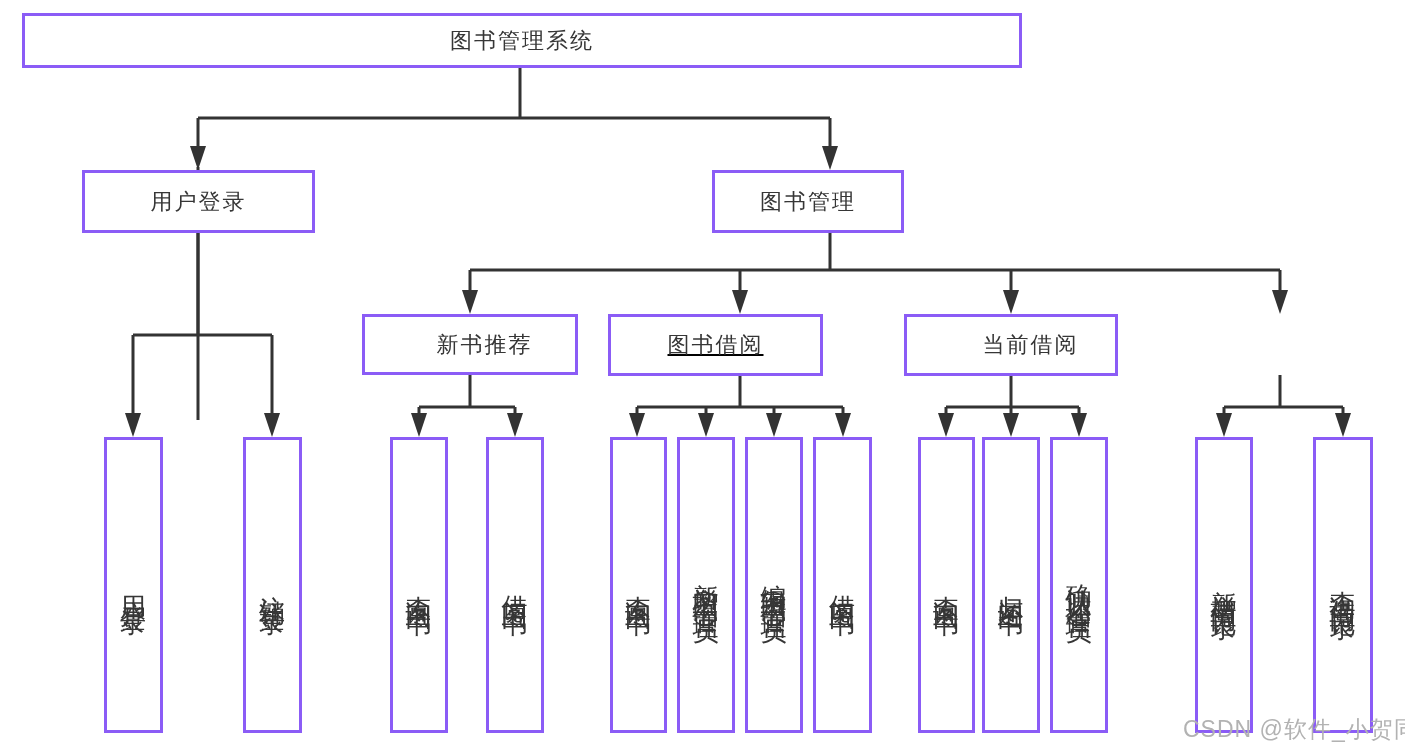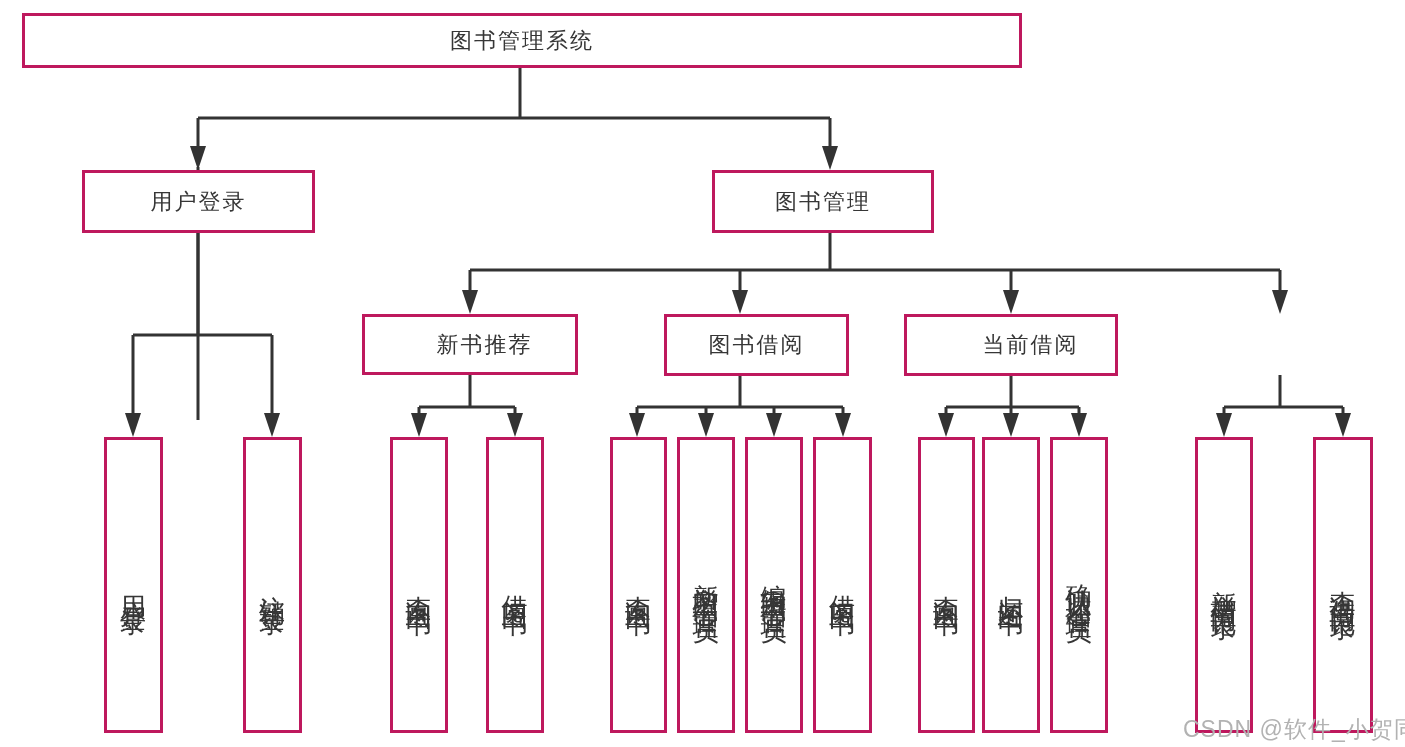--- a/index.html
+++ b/index.html
@@ -9,21 +9,21 @@
     height: 747px;
     background: #ffffff;
     overflow: hidden;
     font-family: "Liberation Sans", sans-serif;
   }
   .wires { position: absolute; left: 0; top: 0; }
   .box {
     position: absolute;
     box-sizing: border-box;
     background: #ffffff;
-    border: 3px solid #be185d;
+    border: 3px solid #8b5cf6;
     display: flex;
     align-items: center;
     justify-content: center;
   }
   .h-label {
     font-size: 22px;
     letter-spacing: 2px;
     color: #363636;
     white-space: nowrap;
   }
@@ -93,28 +93,28 @@
     </g>
   </svg>
 
   <div class="box" style="left:22px; top:13px; width:1000px; height:55px;">
     <span class="h-label">图书管理系统</span>
   </div>
 
   <div class="box" style="left:82px; top:170px; width:233px; height:63px;">
     <span class="h-label">用户登录</span>
   </div>
-  <div class="box" style="left:712px; top:170px; width:222px; height:63px;">
+  <div class="box" style="left:712px; top:170px; width:192px; height:63px;">
     <span class="h-label">图书管理</span>
   </div>
 
   <div class="box" style="left:362px; top:314px; width:216px; height:61px;padding-left:29px;">
     <span class="h-label">新书推荐</span>
   </div>
-  <div class="box" style="left:664px; top:314px; width:185px; height:62px;">
+  <div class="box" style="left:608px; top:314px; width:215px; height:62px;text-decoration:underline;">
     <span class="h-label">图书借阅</span>
   </div>
   <div class="box" style="left:904px; top:314px; width:214px; height:62px;padding-left:39px;">
     <span class="h-label">当前借阅</span>
   </div>
 
   <div class="box leaf" style="left:104px; width:59px;">
     <span class="v-label">用户登录</span>
   </div>
   <div class="box leaf" style="left:243px; width:59px;">

